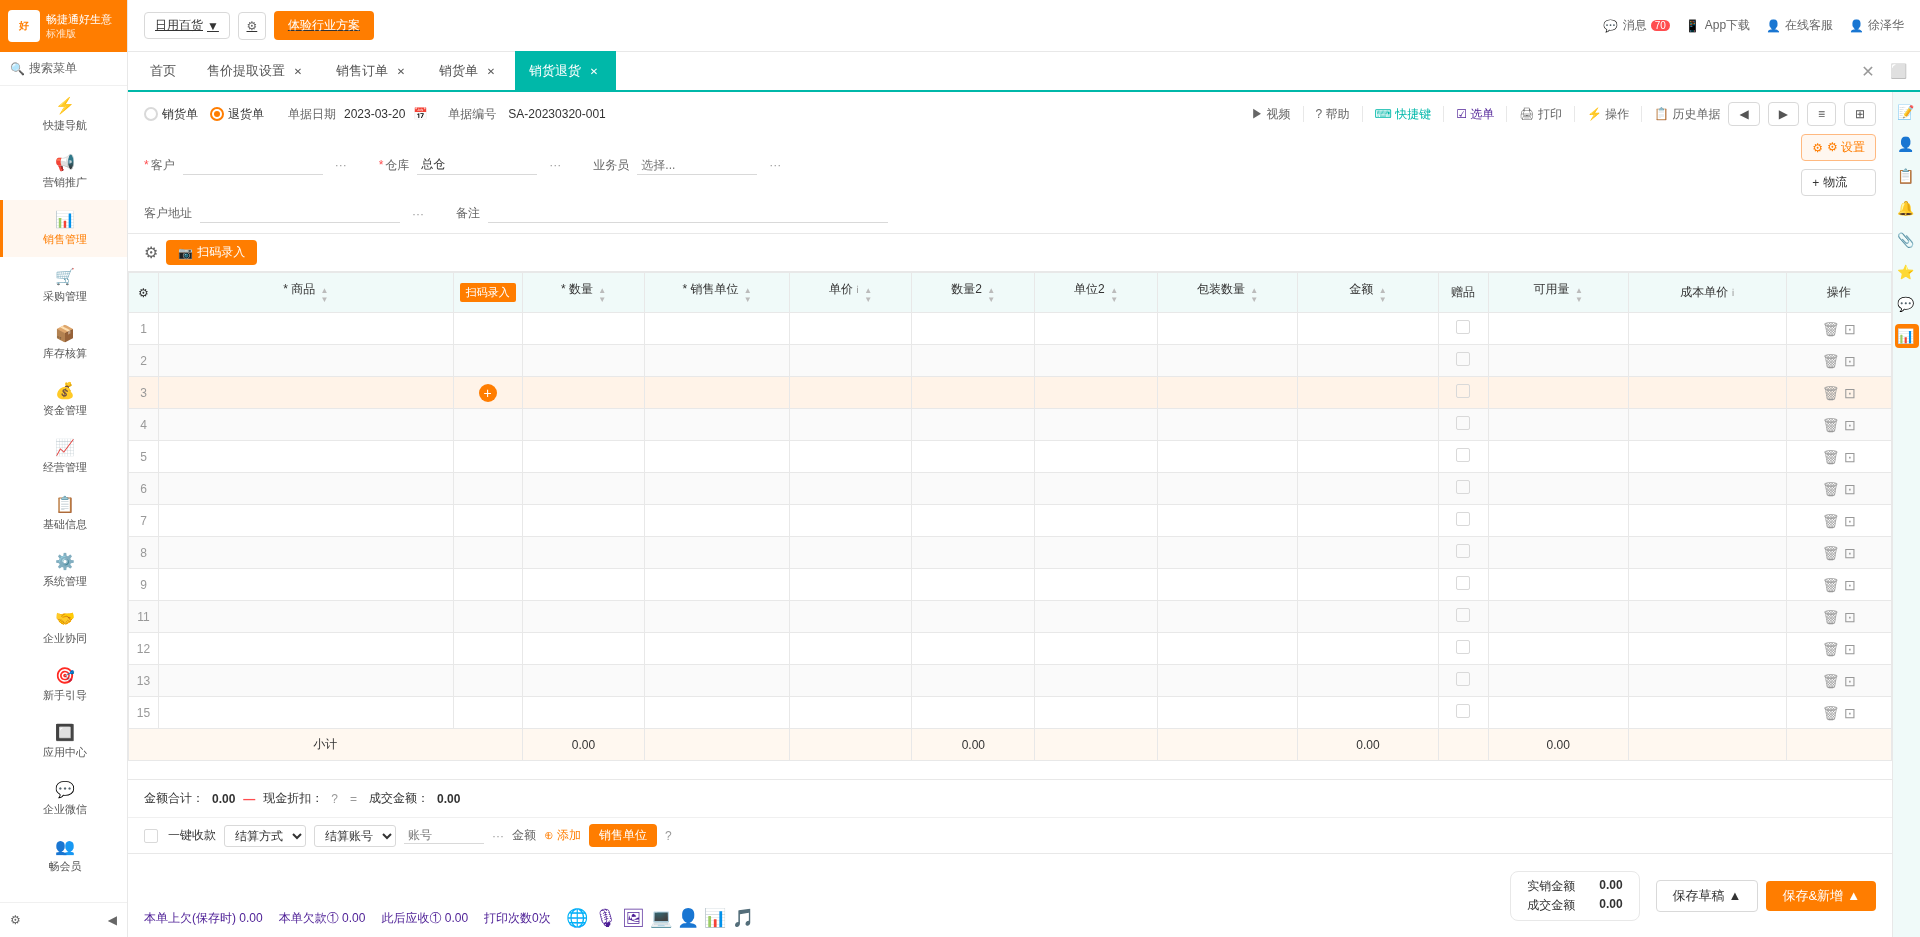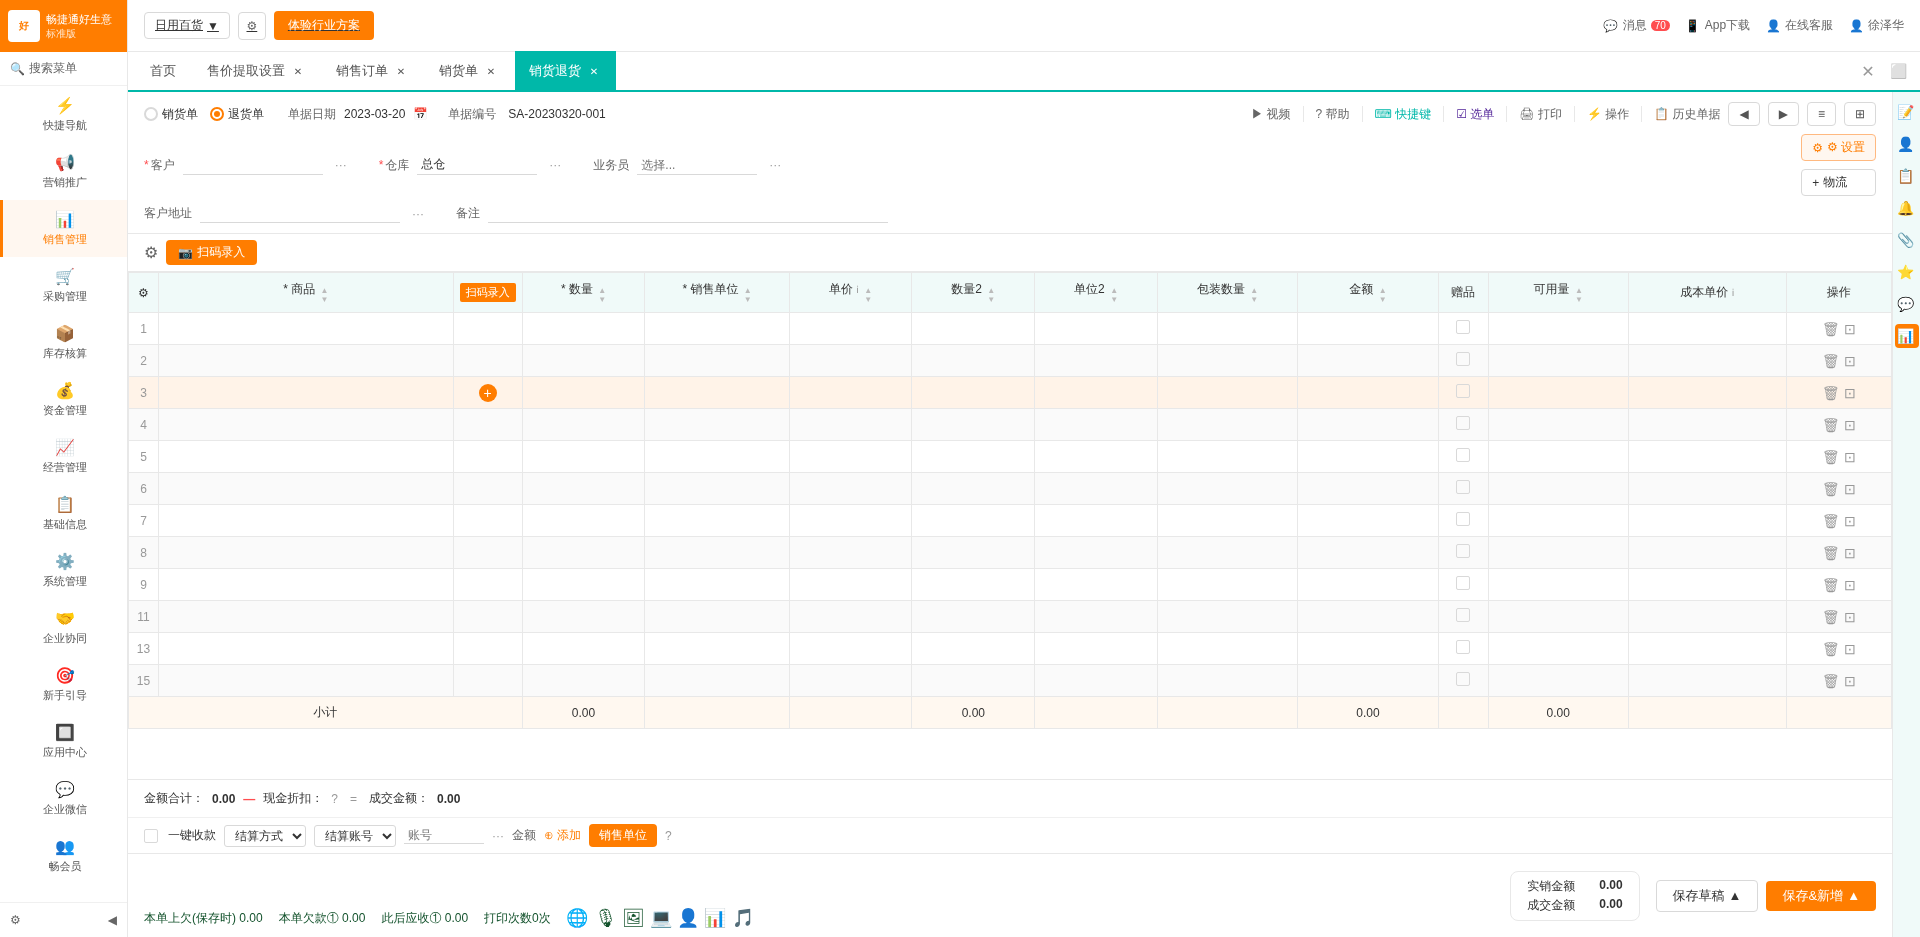--- a/index.html
+++ b/index.html
@@ -89,21 +89,21 @@
     .amount-value { color: #333; font-weight: bold; }
     .minus-icon { color: #ff4d4f; font-weight: bold; }
     .payment-row { padding: 6px 16px; display: flex; align-items: center; gap: 8px; font-size: 12px; border-top: 1px solid #f0f0f0; }
     .payment-checkbox { width: 14px; height: 14px; border: 1px solid #d9d9d9; border-radius: 2px; display: inline-block; margin-right: 2px; }
     .payment-select { border: 1px solid #d9d9d9; border-radius: 3px; padding: 2px 6px; font-size: 12px; color: #333; background: #fff; }
     .fee-btn { background: #ff7d00; color: #fff; border: none; border-radius: 4px; padding: 3px 10px; cursor: pointer; font-size: 12px; }
     .help-icon { color: #999; cursor: pointer; }
     
     
     .footer { background: #fff; padding: 8px 16px; border-top: 1px solid #e8e8e8; display: flex; align-items: center; justify-content: space-between; flex-shrink: 0; }
-    .footer-left { display: flex; align-items: center; gap: 16px; font-size: 12px; color: #14532d; margin-top: 45px; }
+    .footer-left { display: flex; align-items: center; gap: 16px; font-size: 12px; color: #4c1d95; margin-top: 45px; }
     .footer-right { display: flex; align-items: center; gap: 8px; }
     .save-draft-btn { background: #fff; border: 1px solid #d9d9d9; border-radius: 4px; padding: 6px 16px; cursor: pointer; font-size: 13px; color: #333; display: flex; align-items: center; gap: 4px; }
     .save-new-btn { background: #ff7d00; border: none; border-radius: 4px; padding: 6px 16px; cursor: pointer; font-size: 13px; color: #fff; display: flex; align-items: center; gap: 4px; }
 
     
     .right-panel { width: 28px; background: #f0faf9; border-left: 1px solid #e8e8e8; display: flex; flex-direction: column; align-items: center; padding: 8px 0; gap: 8px; flex-shrink: 0; }
     .right-panel-icon { width: 24px; height: 24px; display: flex; align-items: center; justify-content: center; cursor: pointer; color: #666; font-size: 14px; border-radius: 4px; }
     .right-panel-icon.active { background: #ff7d00; color: #fff; }
 
     .divider-line { width: 1px; height: 16px; background: #e8e8e8; margin: 0 4px; }
@@ -683,20 +683,47 @@
       <td></td>
       <td></td>
       <td>
         <div class="action-icons">
           <span class="action-icon">🗑</span>
           <span class="action-icon">⊡</span>
         </div>
       </td>
     </tr>
                   <tr>
+      <td class="row-num">12</td>
+      <td class="col-product">
+        
+      </td>
+      <td>
+        
+      </td>
+      <td></td>
+      <td></td>
+      <td></td>
+      <td></td>
+      <td></td>
+      <td></td>
+      <td></td>
+      <td class="checkbox-cell">
+        <span class="checkbox" style="display:inline-block;width:14px;height:14px;border:1px solid #d9d9d9;border-radius:2px;"></span>
+      </td>
+      <td></td>
+      <td></td>
+      <td>
+        <div class="action-icons">
+          <span class="action-icon">🗑</span>
+          <span class="action-icon">⊡</span>
+        </div>
+      </td>
+    </tr>
+                  <tr>
       <td class="row-num">13</td>
       <td class="col-product">
         
       </td>
       <td>
         
       </td>
       <td></td>
       <td></td>
       <td></td>

